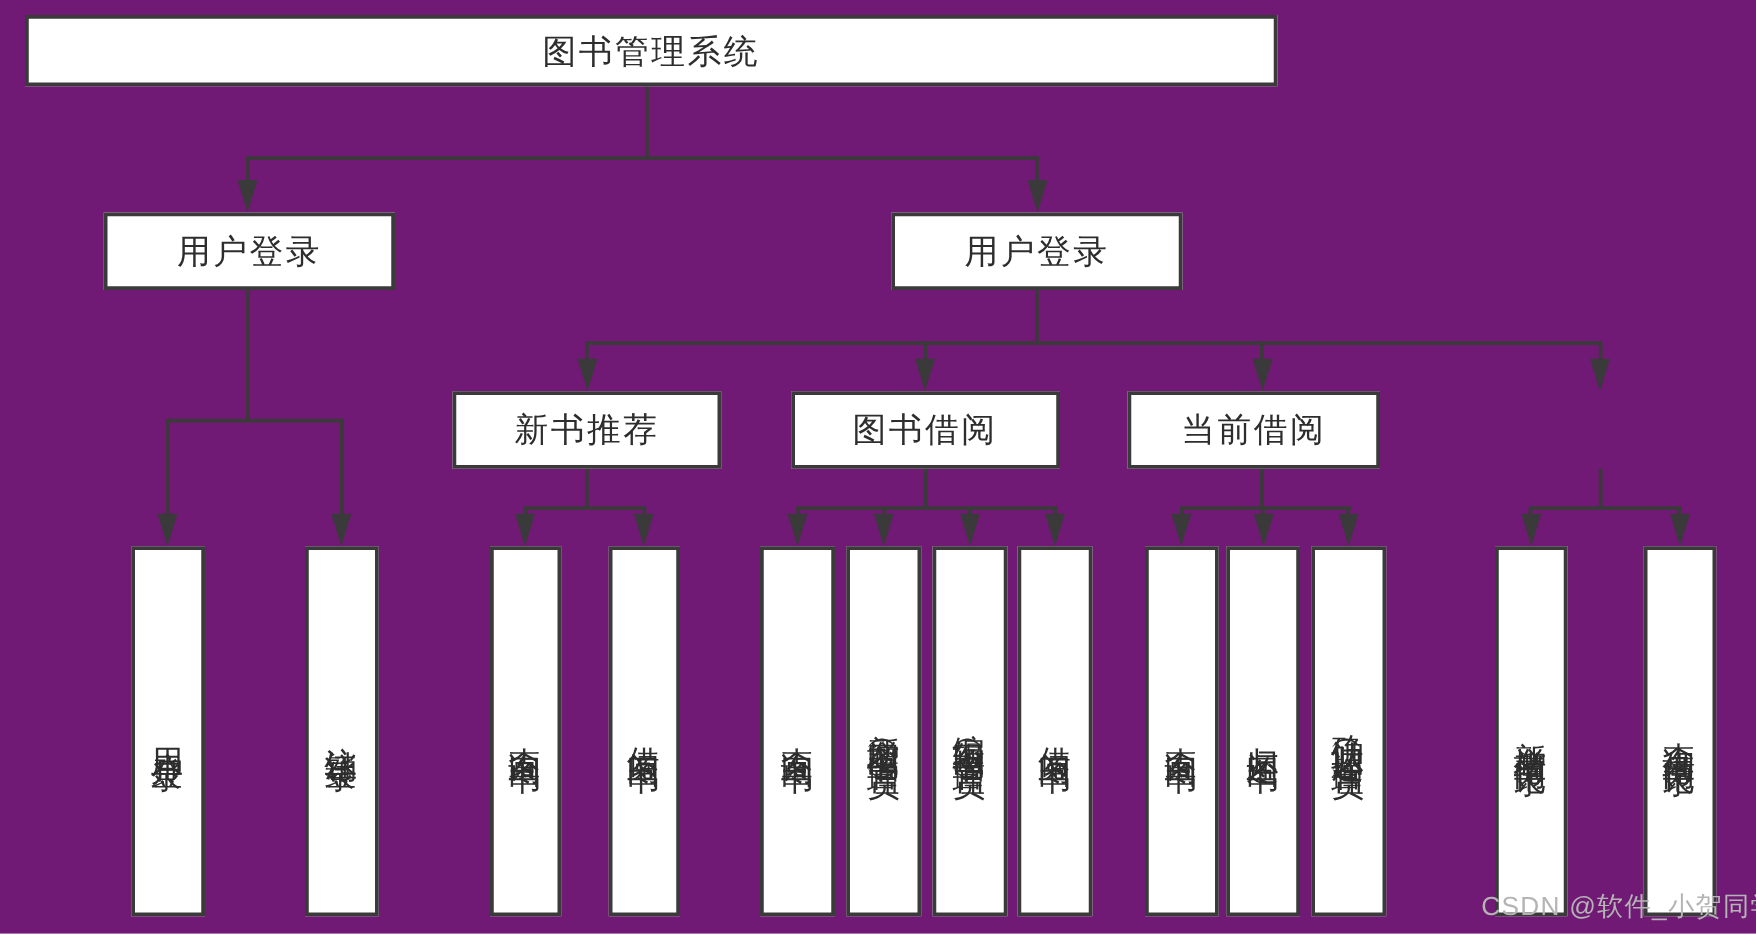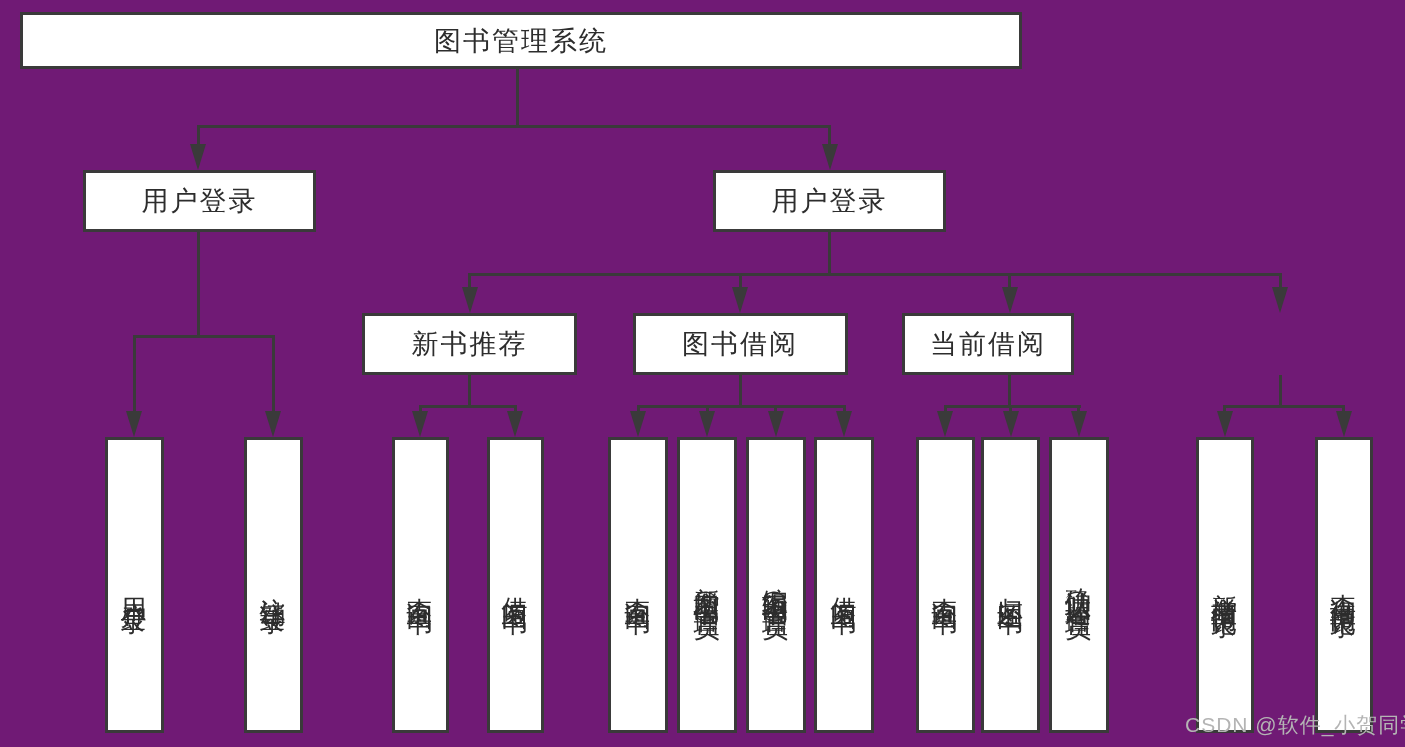--- a/index.html
+++ b/index.html
@@ -83,21 +83,21 @@
   <div class="arrow" style="left:461.5px; top:287px;"></div>
   <div class="vl" style="left:738.5px; top:273px; height:16px;"></div>
   <div class="arrow" style="left:732px; top:287px;"></div>
   <div class="vl" style="left:1008px; top:273px; height:16px;"></div>
   <div class="arrow" style="left:1001.5px; top:287px;"></div>
   <div class="vl" style="left:1278.5px; top:273px; height:16px;"></div>
   <div class="arrow" style="left:1272px; top:287px;"></div>
 
   <div class="node" style="left:632.5px; top:313px; width:215px; height:62px;">图书借阅</div>
   <div class="node" style="left:362px; top:313px; width:215px; height:62px;">新书推荐</div>
-  <div class="node" style="left:902px; top:313px; width:172px; height:62px;">当前借阅</div>
+  <div class="node" style="left:902px; top:313px; width:202px; height:62px;">当前借阅</div>
 
   <div class="vl" style="left:468px; top:375px; height:33px;"></div>
   <div class="hl" style="left:418.5px; top:405px; width:98px;"></div>
   <div class="vl" style="left:418.5px; top:405px; height:12px;"></div>
   <div class="arrow" style="left:412px; top:411px;"></div>
   <div class="vl" style="left:513.5px; top:405px; height:12px;"></div>
   <div class="arrow" style="left:507px; top:411px;"></div>
 
   <div class="vl" style="left:738.5px; top:375px; height:33px;"></div>
   <div class="hl" style="left:636.5px; top:405px; width:209px;"></div>

